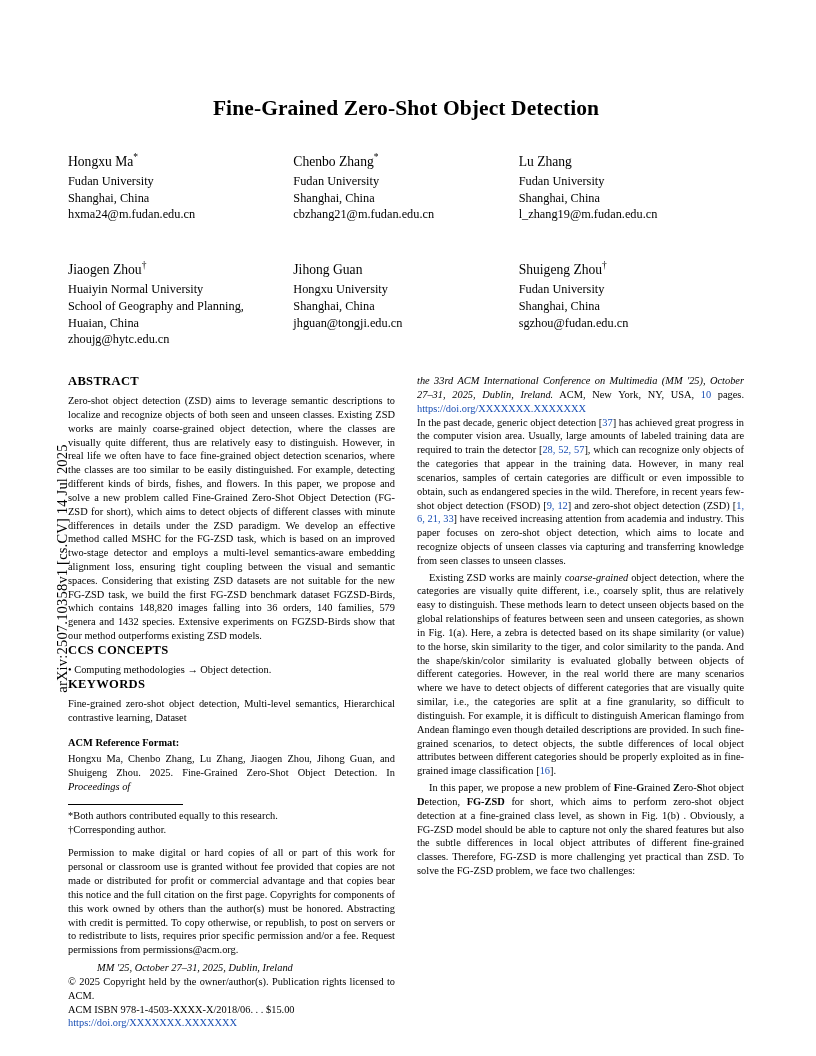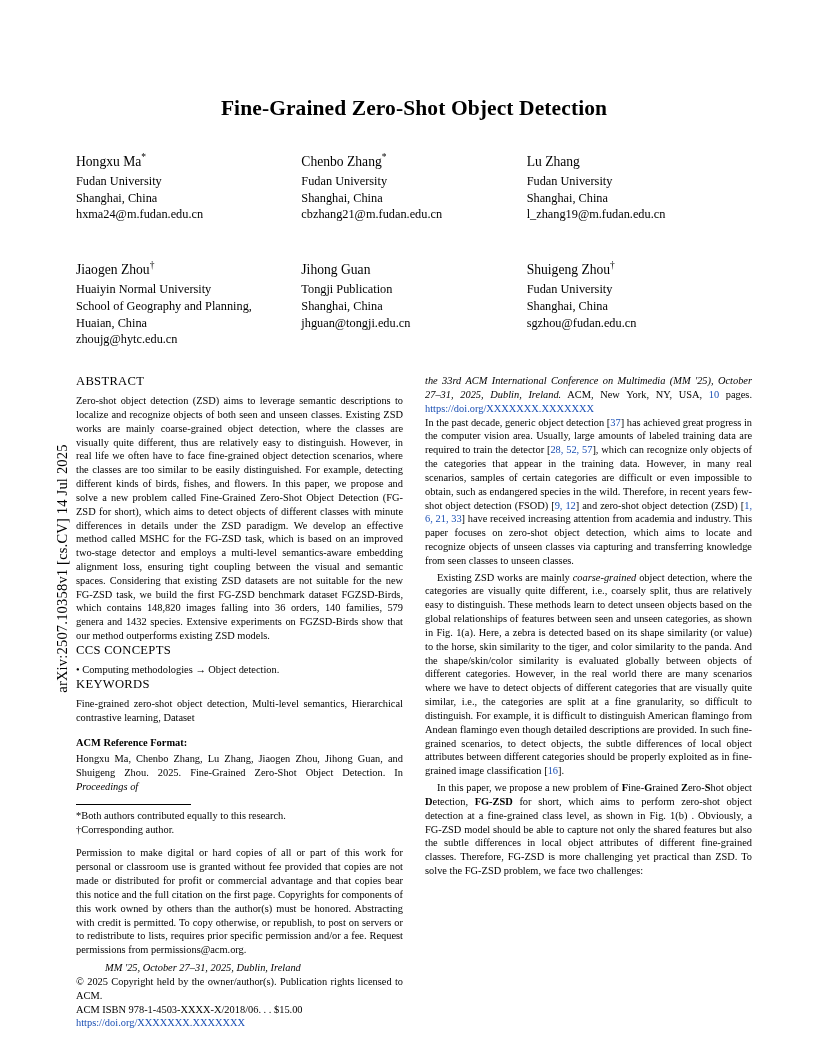--- a/index.html
+++ b/index.html
@@ -27,21 +27,21 @@
     transform-origin: center center;
     font-family: "Liberation Serif", serif;
     font-size: 14.5px;
     letter-spacing: 0.2px;
     color: #000;
     text-align: center;
     white-space: nowrap;
   }
   .content {
     position: absolute;
-    left: 76px;
+    left: 68px;
     top: 74px;
     width: 676px;
   }
   .title {
     text-align: center;
     font-size: 21.5px;
     font-weight: bold;
     letter-spacing: 0.1px;
     margin: 22px 0 0 0;
   }
@@ -65,21 +65,21 @@
 
   .columns {
     margin-top: 26px;
     display: flex;
     gap: 22px;
   }
   .col { width: 327px; }
   .col p, .col div { font-size: 10.4px; line-height: 1.33; text-align: justify; }
   h2.section {
     font-size: 12.6px;
-    font-weight: normal;
+    font-weight: bold;
     margin: 0 0 5px 0;
     letter-spacing: 0.3px;
   }
   h2.section.numbered { font-size: 12.6px; }
   .sec-gap { margin-top: 14px; }
   p { margin: 0 0 0 0; text-indent: 0; }
   p.indent { text-indent: 12px; }
   .para + .para { margin-top: 2px; }
   .bold { font-weight: bold; }
   .ref { color: #1a4fb4; }
@@ -135,21 +135,21 @@
     <div class="authors authors-row2">
       <div class="author-block">
         <div class="author-name"><span>Jiaogen Zhou</span><span class="author-sup">†</span></div>
         <div>Huaiyin Normal University</div>
         <div>School of Geography and Planning,</div>
         <div>Huaian, China</div>
         <div>zhoujg@hytc.edu.cn</div>
       </div>
       <div class="author-block">
         <div class="author-name"><span>Jihong Guan</span><span class="author-sup"></span></div>
-        <div>Tongji Publication</div>
+        <div>Hongxu University</div>
         <div>Shanghai, China</div>
         <div>jhguan@tongji.edu.cn</div>
       </div>
       <div class="author-block">
         <div class="author-name"><span>Shuigeng Zhou</span><span class="author-sup">†</span></div>
         <div>Fudan University</div>
         <div>Shanghai, China</div>
         <div>sgzhou@fudan.edu.cn</div>
       </div>
     </div>

